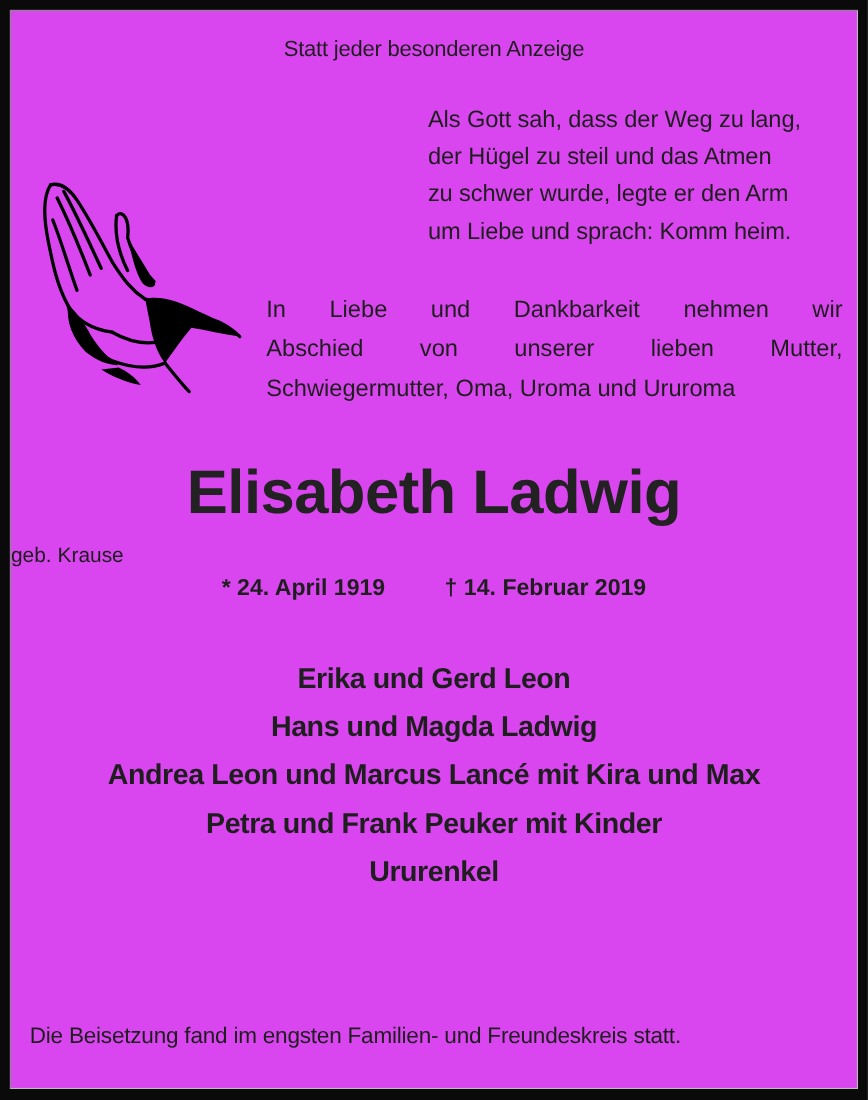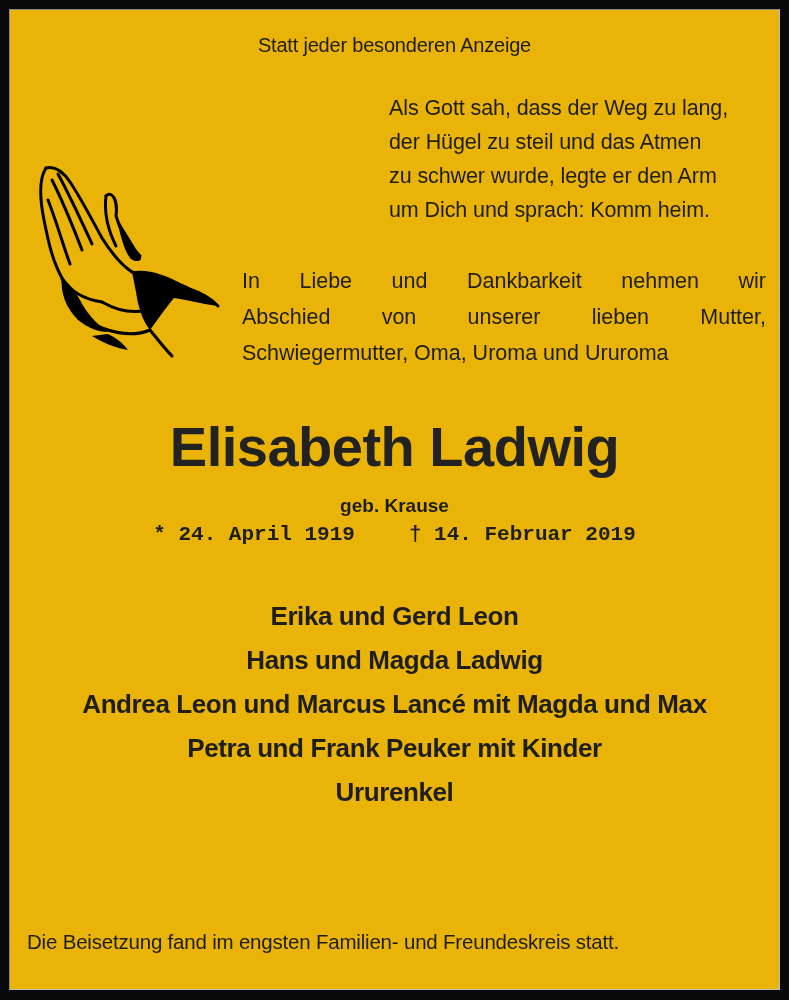--- a/index.html
+++ b/index.html
@@ -2,54 +2,54 @@
 <html><head>
   <meta charset="utf-8">
   <style>
     html, body { margin: 0; padding: 0; background: #ffffff; }
     body { width: 789px; height: 1000px; position: relative; overflow: hidden; }
     .frame {
       position: absolute; left: 0; top: 0; width: 789px; height: 1000px;
       box-sizing: border-box; background: #0a0a0a; padding: 9px 9px 10px 9px;
     }
     .paper {
-      position: relative; width: 100%; height: 100%; background: #eab308;
+      position: relative; width: 100%; height: 100%; background: #d946ef;
       box-sizing: border-box; border-top: 1px solid #8a8a8a; border-left: 1px solid #8a8a8a;
       border-right: 1px solid #bdbdbd; border-bottom: 1px solid #bdbdbd;
       color: #1e1e1e; font-family: "Liberation Sans", "DejaVu Sans", sans-serif;
     }
     .abs { position: absolute; white-space: nowrap; }
     .header { left: 0; right: 0; top: 24px; text-align: center; font-size: 20px; letter-spacing: -0.2px; }
     .poem { left: 356px; top: 81px; font-size: 21.5px; line-height: 34px; letter-spacing: -0.1px; margin-left: 23px; }
     .hands { left: 22px; top: 150px; width: 190px; height: 200px; }
     .intro { left: 232px; top: 253px; width: 524px; font-size: 21.5px; line-height: 36px; white-space: normal; text-align: justify; text-align-last: left; }
     .intro .line { display: block; text-align: justify; text-align-last: justify; }
     .intro .line.last { text-align-last: left; }
     .name { left: 0; right: 0; top: 404px; text-align: center; font-size: 56px; font-weight: bold; letter-spacing: -0.5px; color: #222; }
-    .maiden { left: 0; right: 0; top: 485px; text-align: center; font-size: 19px; font-weight: bold; }
-    .dates { left: 0; right: 0; top: 513px; text-align: center; font-size: 21px; font-weight: bold; font-family: Liberation Mono, monospace; }
+    .maiden { left: 0; right: 0; top: 485px; text-align: left; font-size: 19px; font-weight: normal; }
+    .dates { left: 0; right: 0; top: 513px; text-align: center; font-size: 21px; font-weight: bold; }
     .dates .gap { display: inline-block; width: 54px; }
     .family { left: 0; right: 0; top: 584px; text-align: center; font-size: 26px; font-weight: bold; line-height: 44px; letter-spacing: -0.4px; }
     .family div { white-space: nowrap; }
     .place { left: 17px; top: 831px; font-size: 20.5px; line-height: 33px; letter-spacing: -0.2px; }
     .burial { left: 17px; top: 920px; font-size: 20.5px; letter-spacing: -0.2px; }
   </style>
 </head>
 <body>
 
 <div class="frame">
   <div class="paper">
 
     <div class="abs header">Statt jeder besonderen Anzeige</div>
 
     <div class="abs poem">
       <div>Als Gott sah, dass der Weg zu lang,</div>
       <div>der Hügel zu steil und das Atmen</div>
       <div>zu schwer wurde, legte er den Arm</div>
-      <div>um Dich und sprach: Komm heim.</div>
+      <div>um Liebe und sprach: Komm heim.</div>
     </div>
 
     <div class="abs hands">
       <svg width="190" height="200" viewBox="0 0 190 200" xmlns="http://www.w3.org/2000/svg">
         <g fill="none" stroke="#000" stroke-width="3" stroke-linejoin="round" stroke-linecap="round">
 
           <path d="M14 8 C6 20 8 40 12 60 C16 80 20 100 30 118 C40 134 56 140 70 142"></path>
           <path d="M14 8 C22 6 30 10 38 22 C50 40 60 60 70 78 C80 94 88 104 100 112"></path>
 
           <path d="M20 20 C30 40 40 64 50 90"></path>
@@ -81,21 +81,21 @@
 
     <div class="abs name">Elisabeth Ladwig</div>
     <div class="abs maiden">geb. Krause</div>
     <div class="abs dates">
       <span>* 24. April 1919</span><span class="gap"></span><span>† 14. Februar 2019</span>
     </div>
 
     <div class="abs family">
       <div>Erika und Gerd Leon</div>
       <div>Hans und Magda Ladwig</div>
-      <div>Andrea Leon und Marcus Lancé mit Magda und Max</div>
+      <div>Andrea Leon und Marcus Lancé mit Kira und Max</div>
       <div>Petra und Frank Peuker mit Kinder</div>
       <div>Ururenkel</div>
     </div>
 
 
     <div class="abs burial">Die Beisetzung fand im engsten Familien- und Freundeskreis statt.</div>
 
   </div>
 </div>
 

